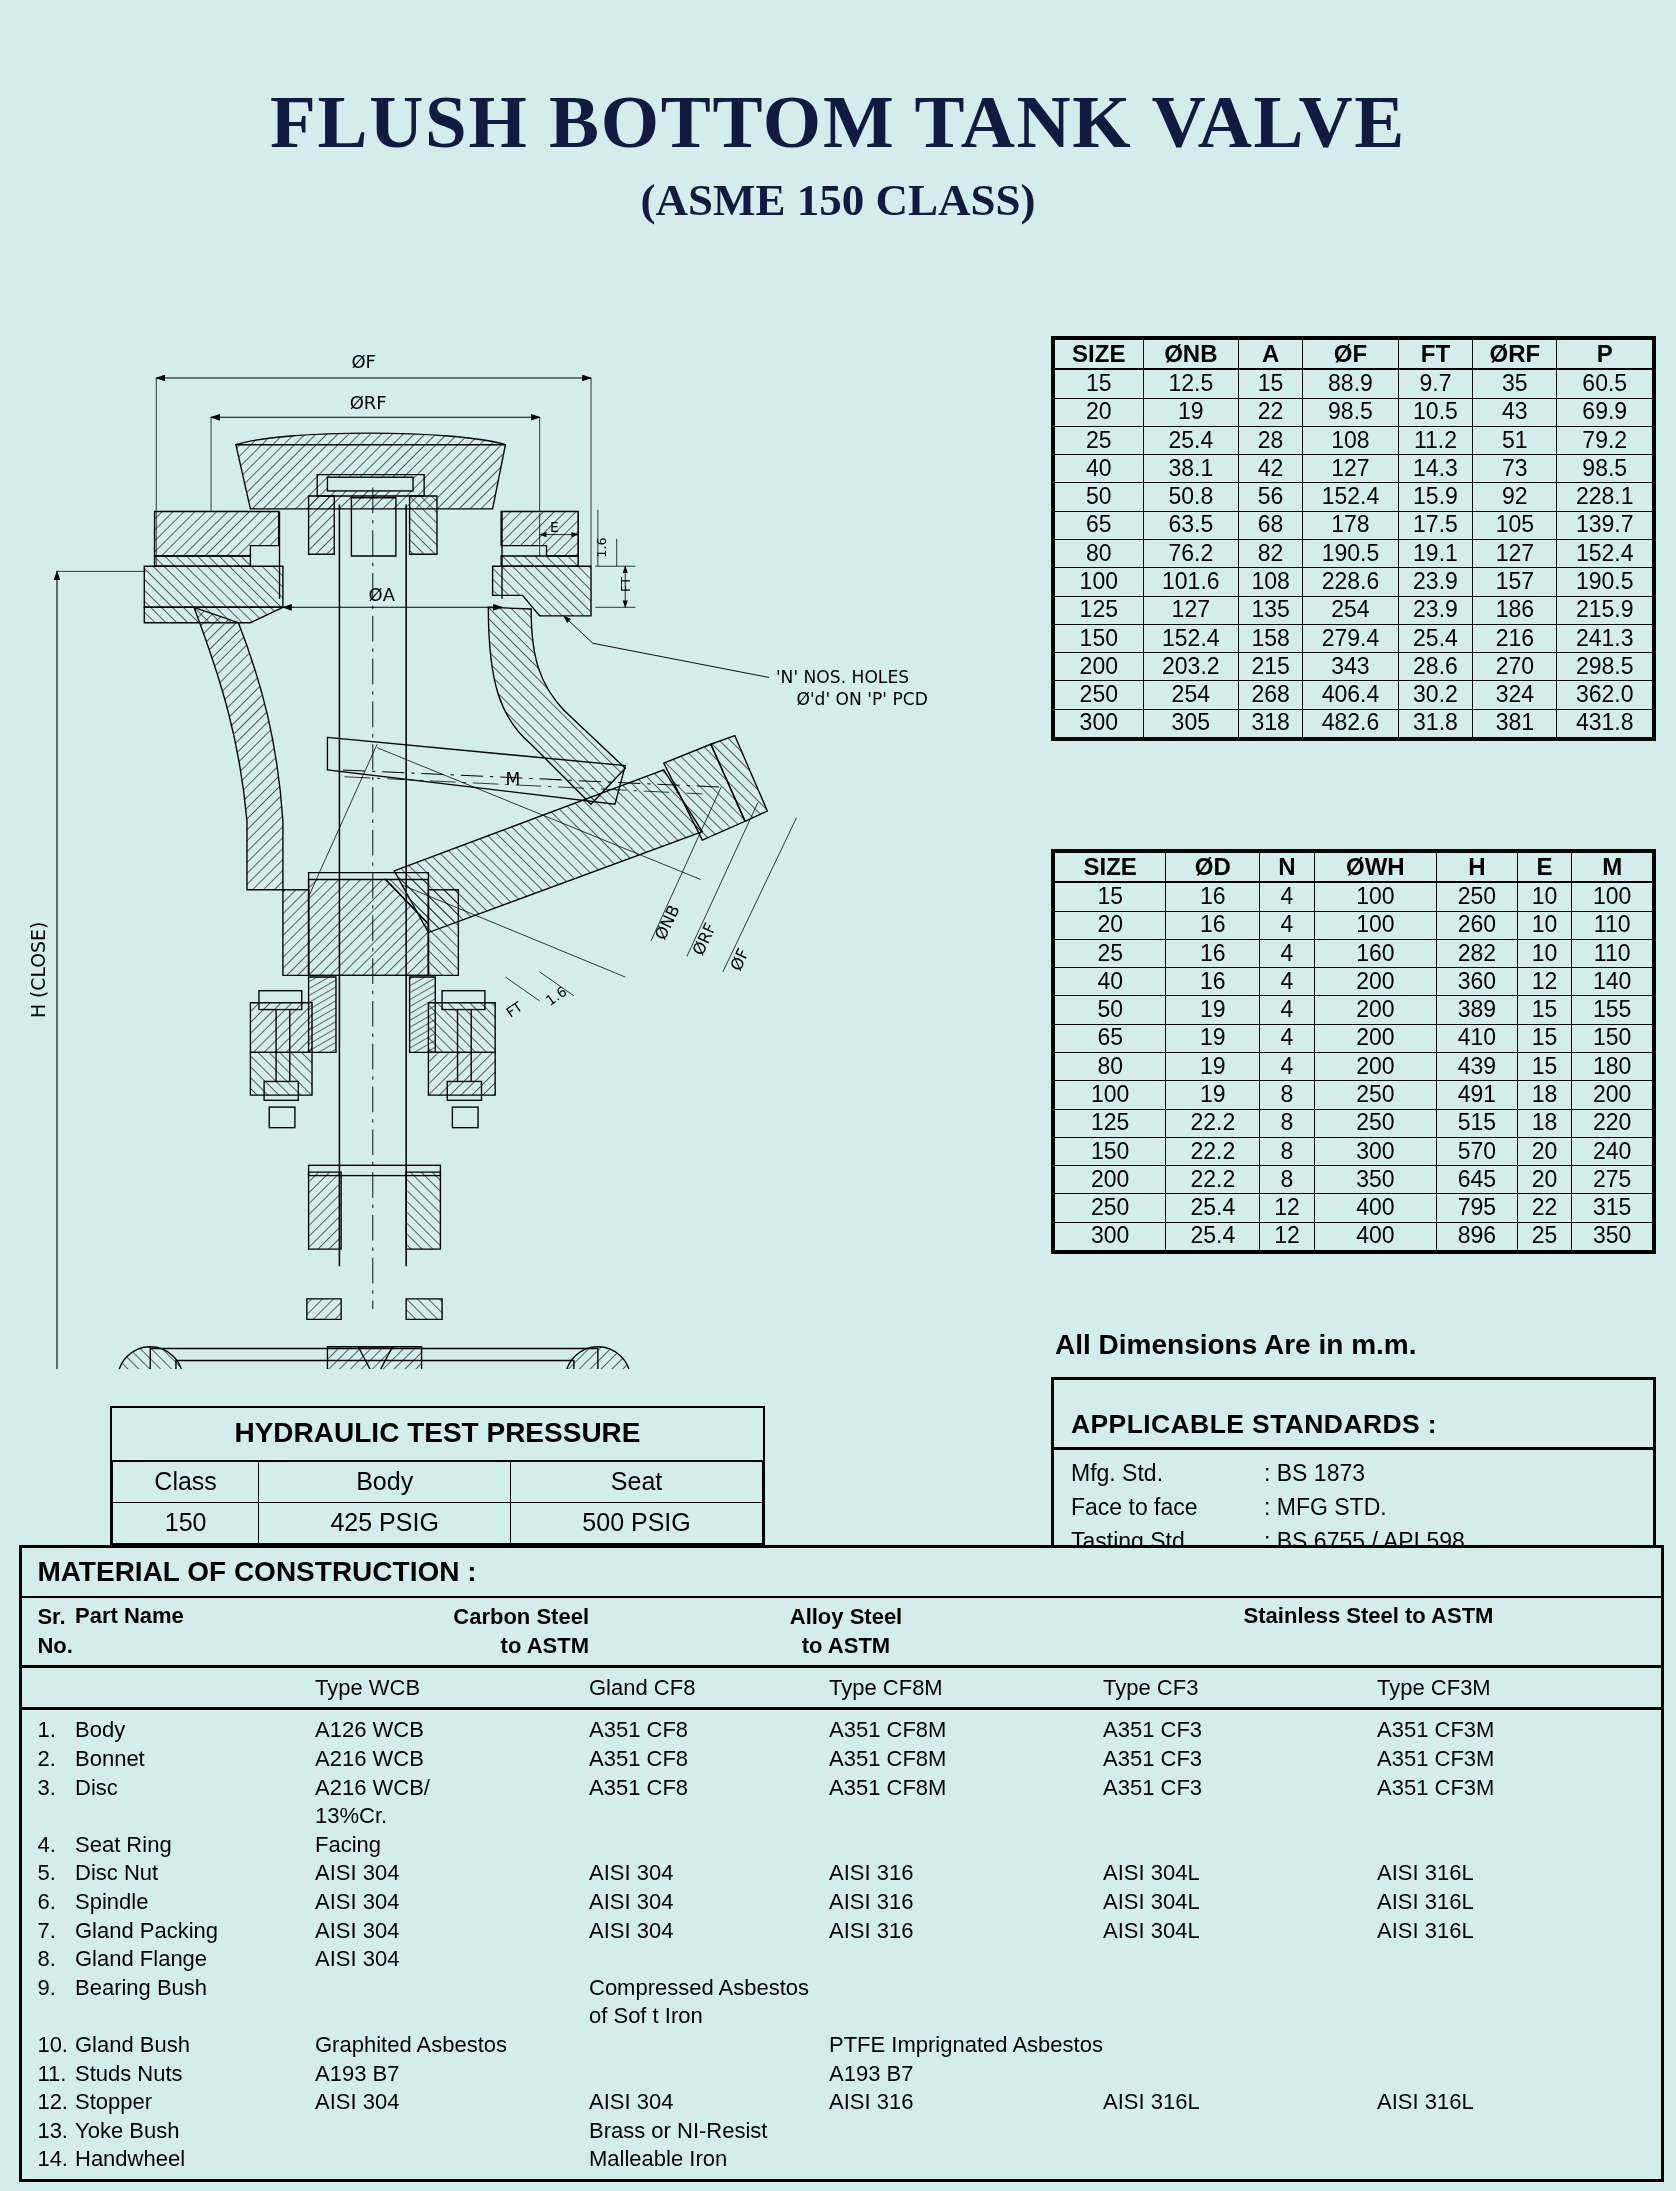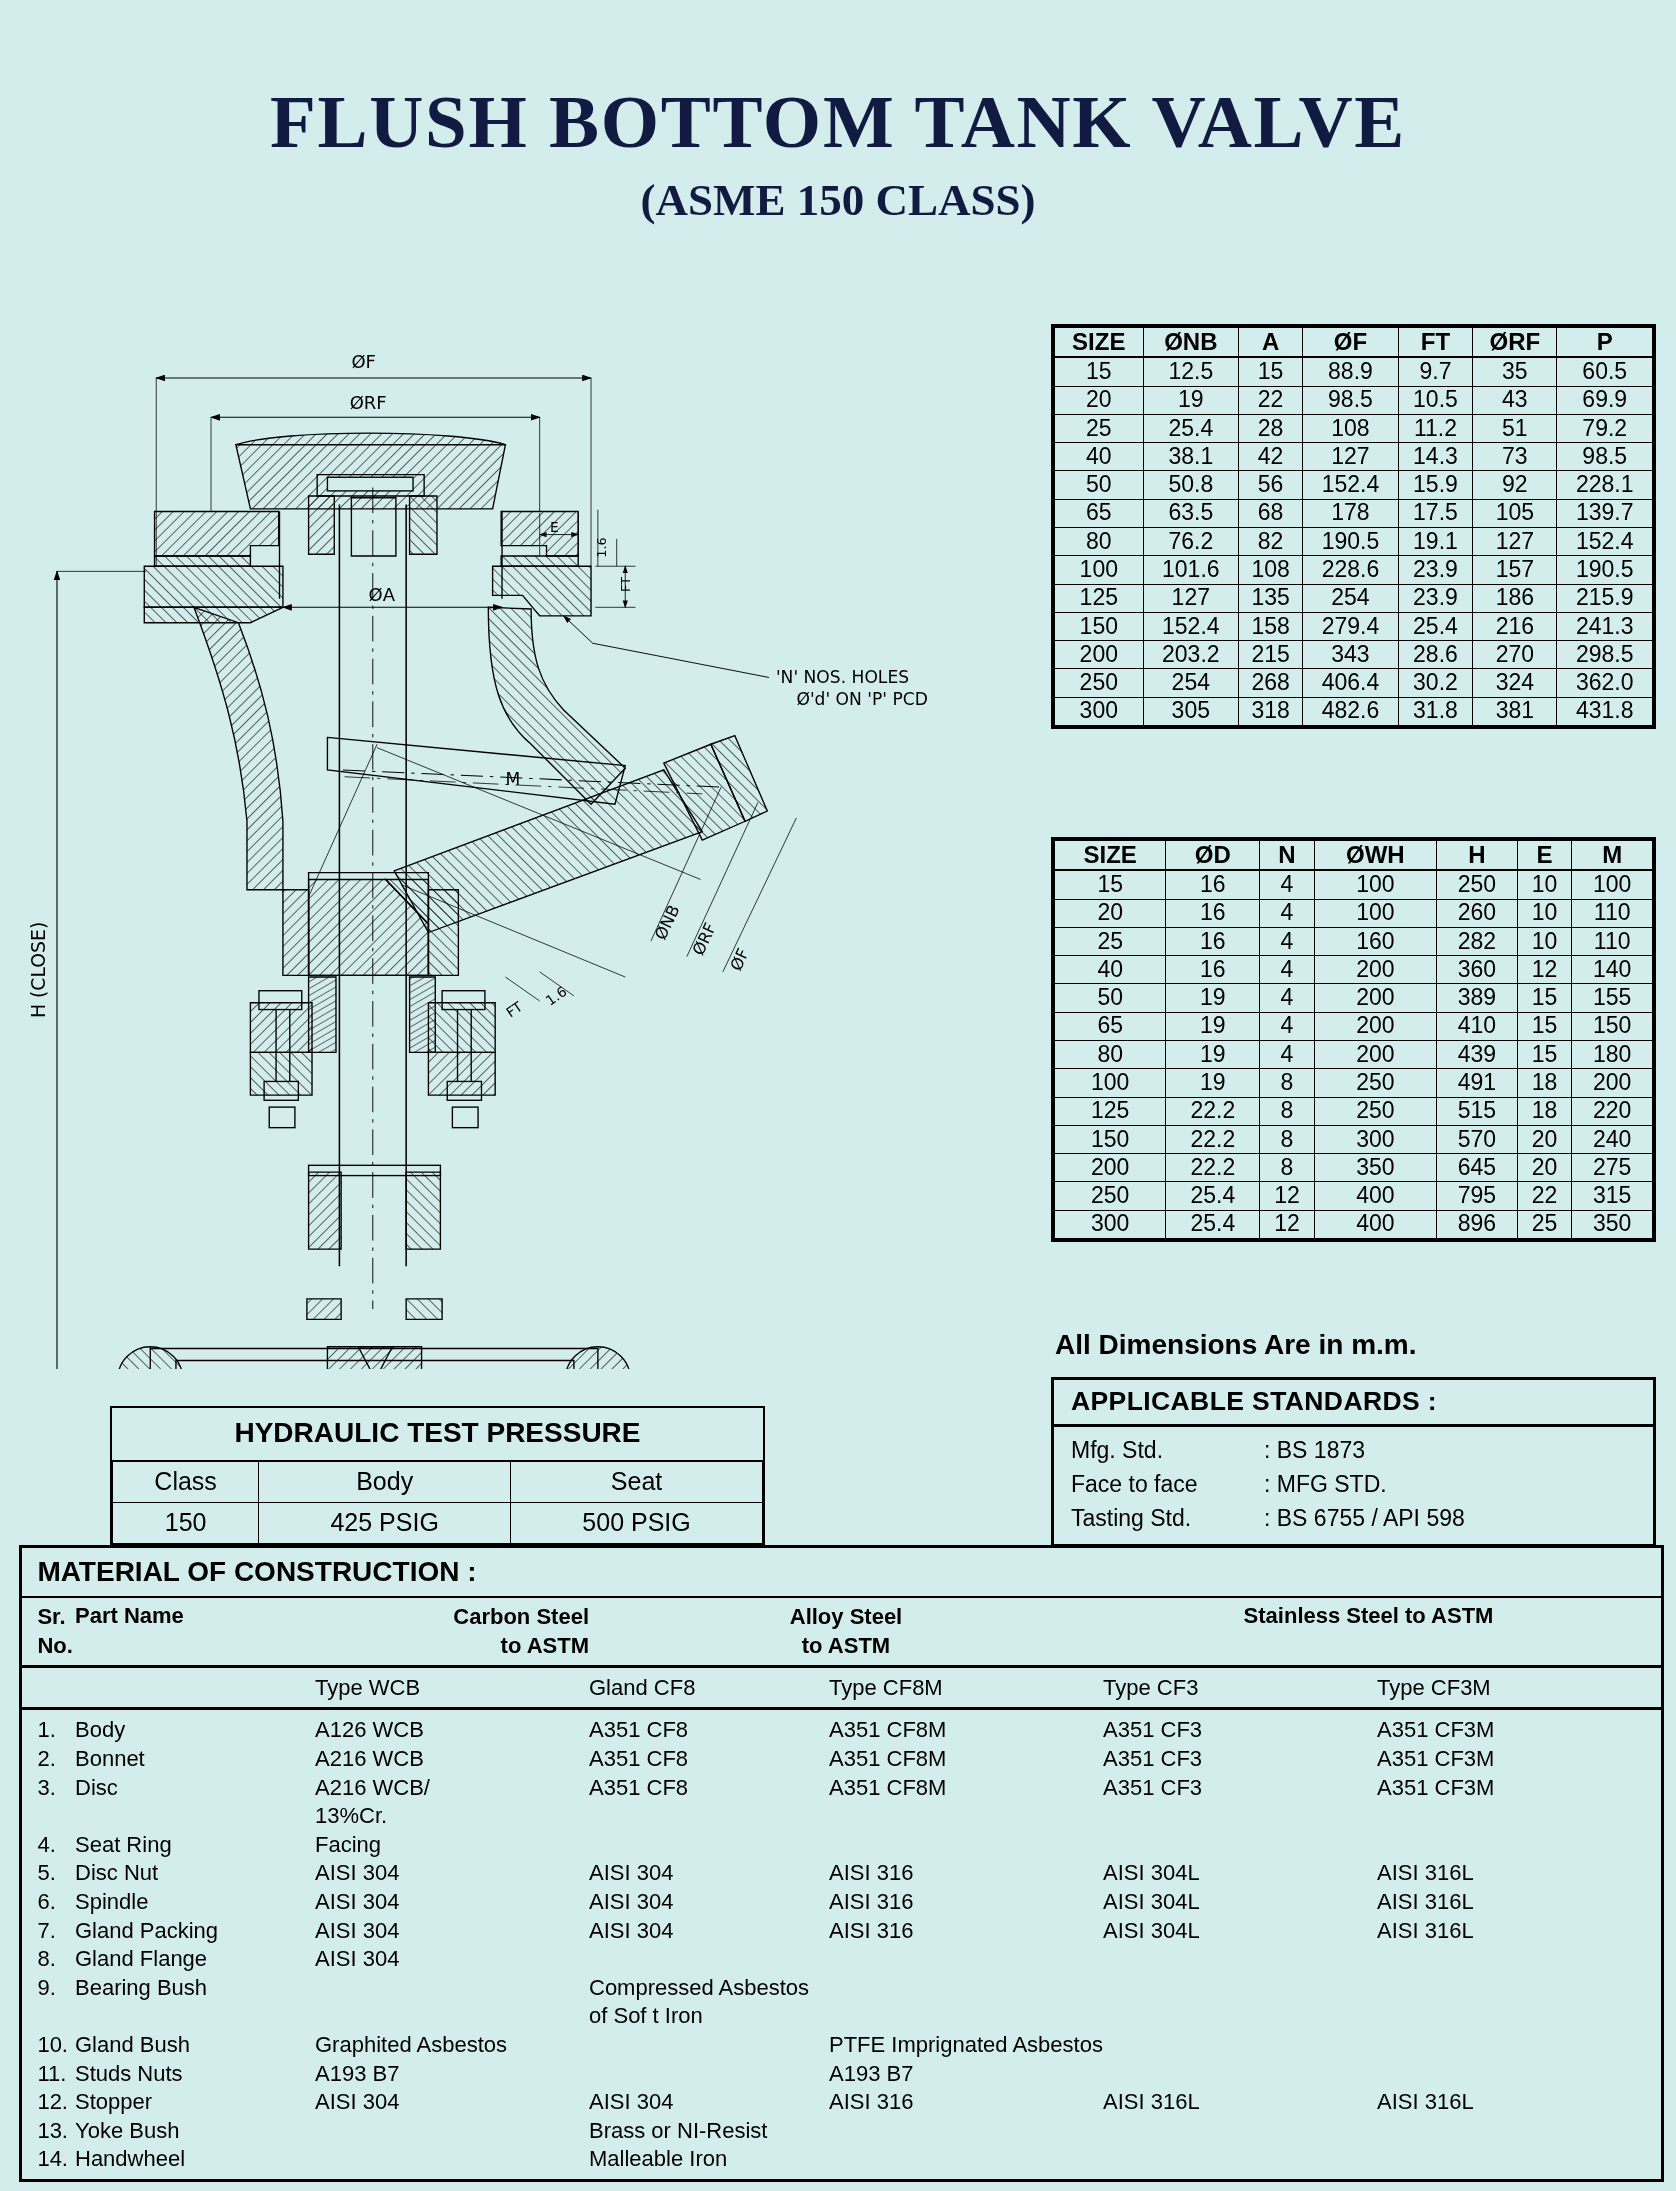--- a/index.html
+++ b/index.html
@@ -27,20 +27,21 @@
   
   .drawing{position:absolute;left:26px;top:342px;width:976px;height:1027px;}
   .drawing svg{display:block;}
 
   
   .dimtable{
     position:absolute;
     border:3.4px solid #000;
     border-collapse:collapse;
     background:#d3edec;
+    margin-top:12px;
   }
   .dimtable table{border-collapse:collapse;width:100%;}
   .dimtable th,.dimtable td{
     border:0.9px solid #000;
     text-align:center;
     font-size:23px;
     padding:1.7px 0 2.6px 0;
     font-weight:bold;
     color:#000;
     line-height:1.0;
@@ -59,20 +60,21 @@
 
   
   #std-box{
     position:absolute;left:1051px;top:1377px;width:599px;
     border:3.4px solid #000;background:#d3edec;
   }
   #std-box .std-head{
     font-size:26.5px;font-weight:bold;color:#000;
     padding:6px 0 6.8px 17px;border-bottom:3.4px solid #000;
     letter-spacing:0.4px;
+    margin-top:23px;
   }
   #std-box .std-rows{padding:6.8px 0 8.6px 0;}
   .std-row{display:flex;font-size:23px;color:#000;padding:3.4px 0 3.4px 17px;}
   .std-row .k{width:193px;}
   .std-row .v{}
 
   
   #hyd-box{
     position:absolute;left:110px;top:1397px;width:651px;
     border:2.6px solid #000;background:#d3edec;margin-top:9px;

